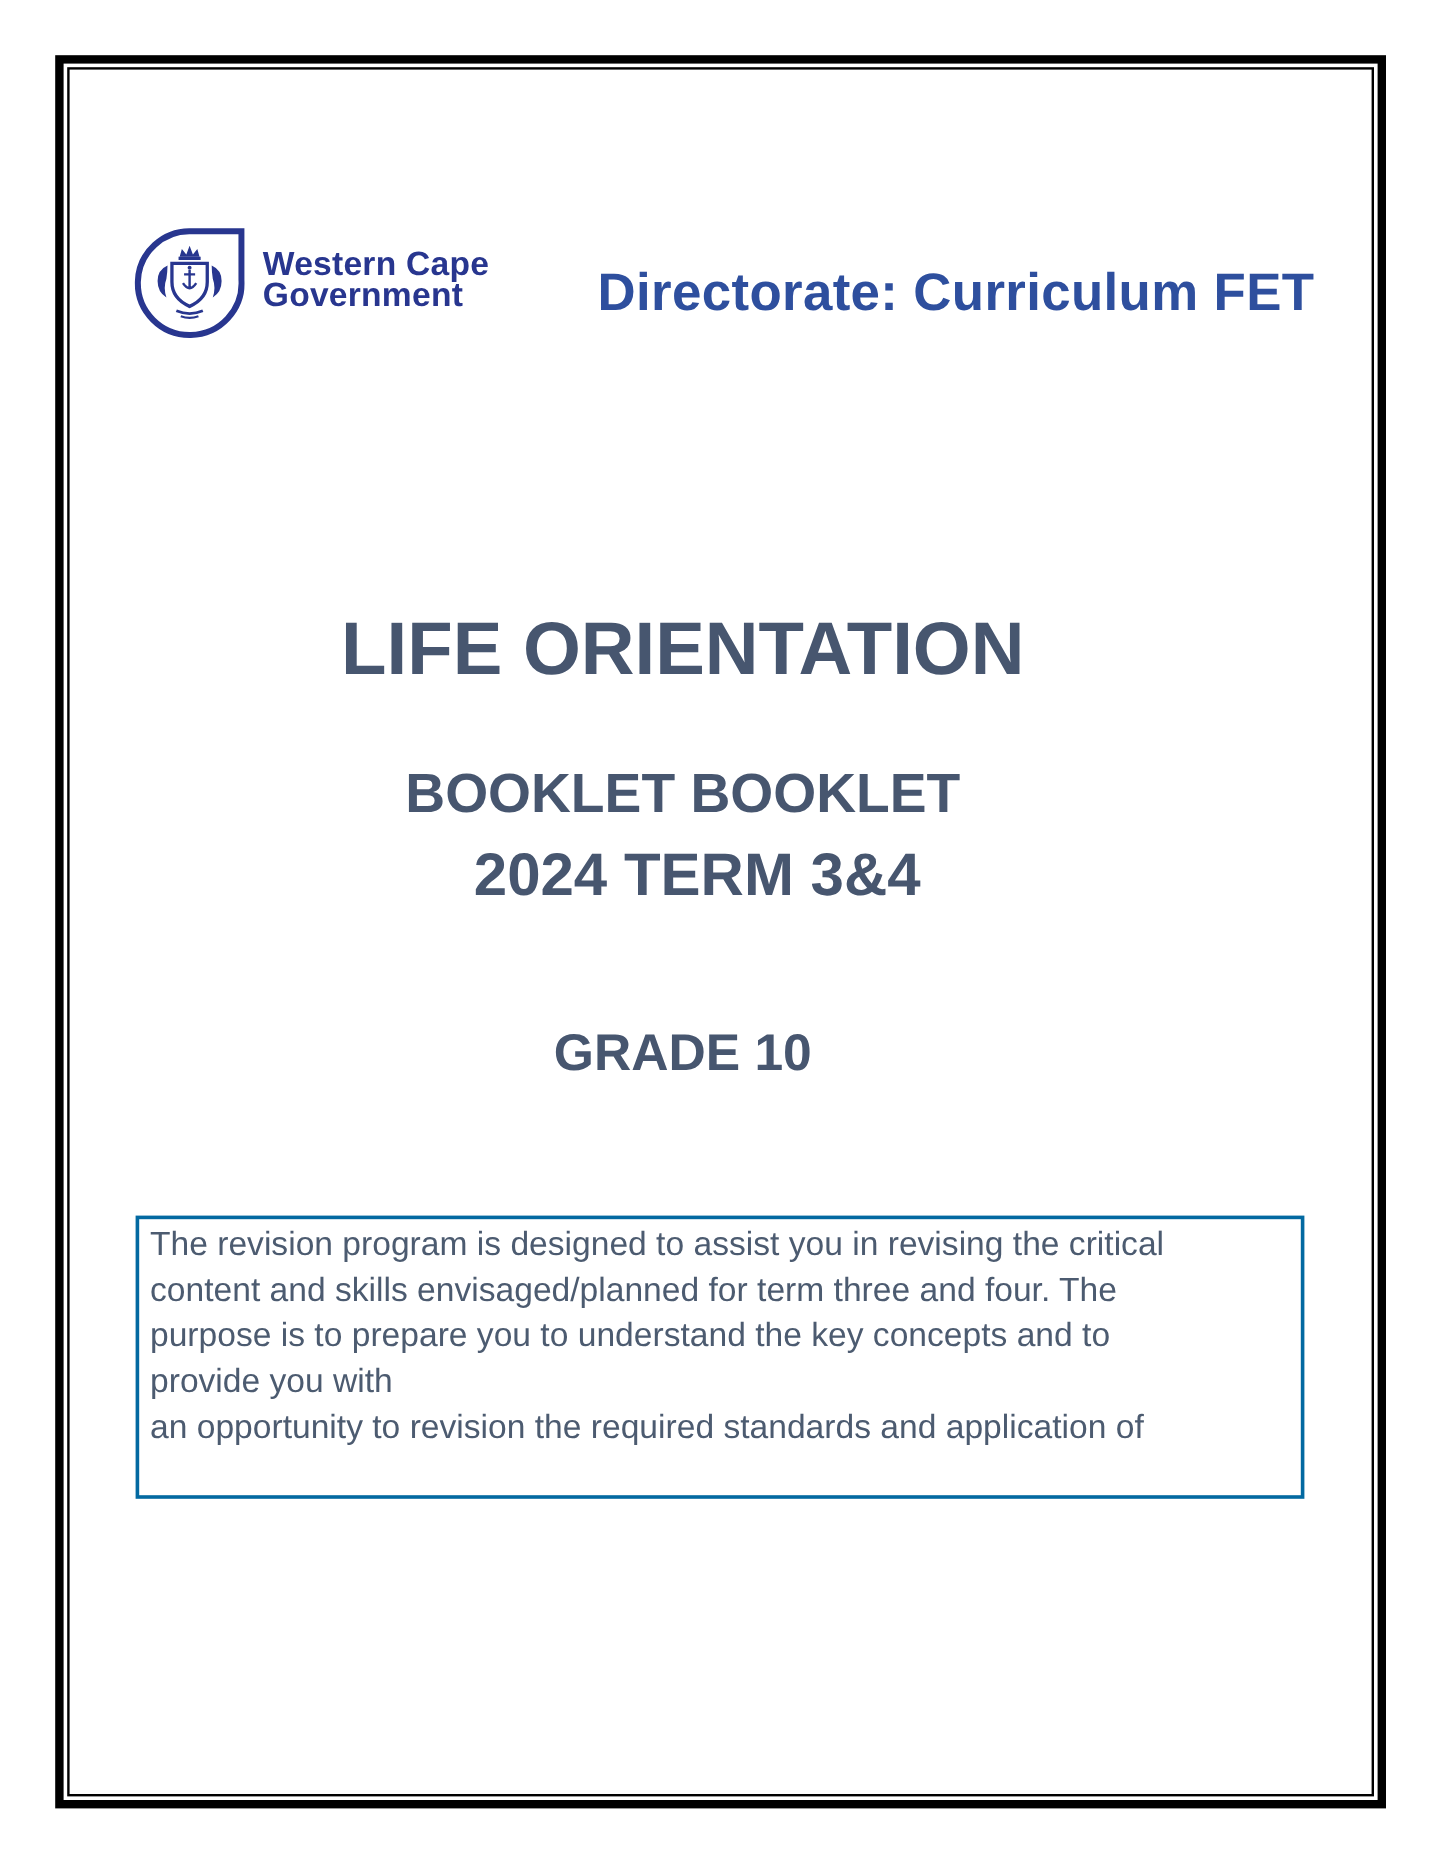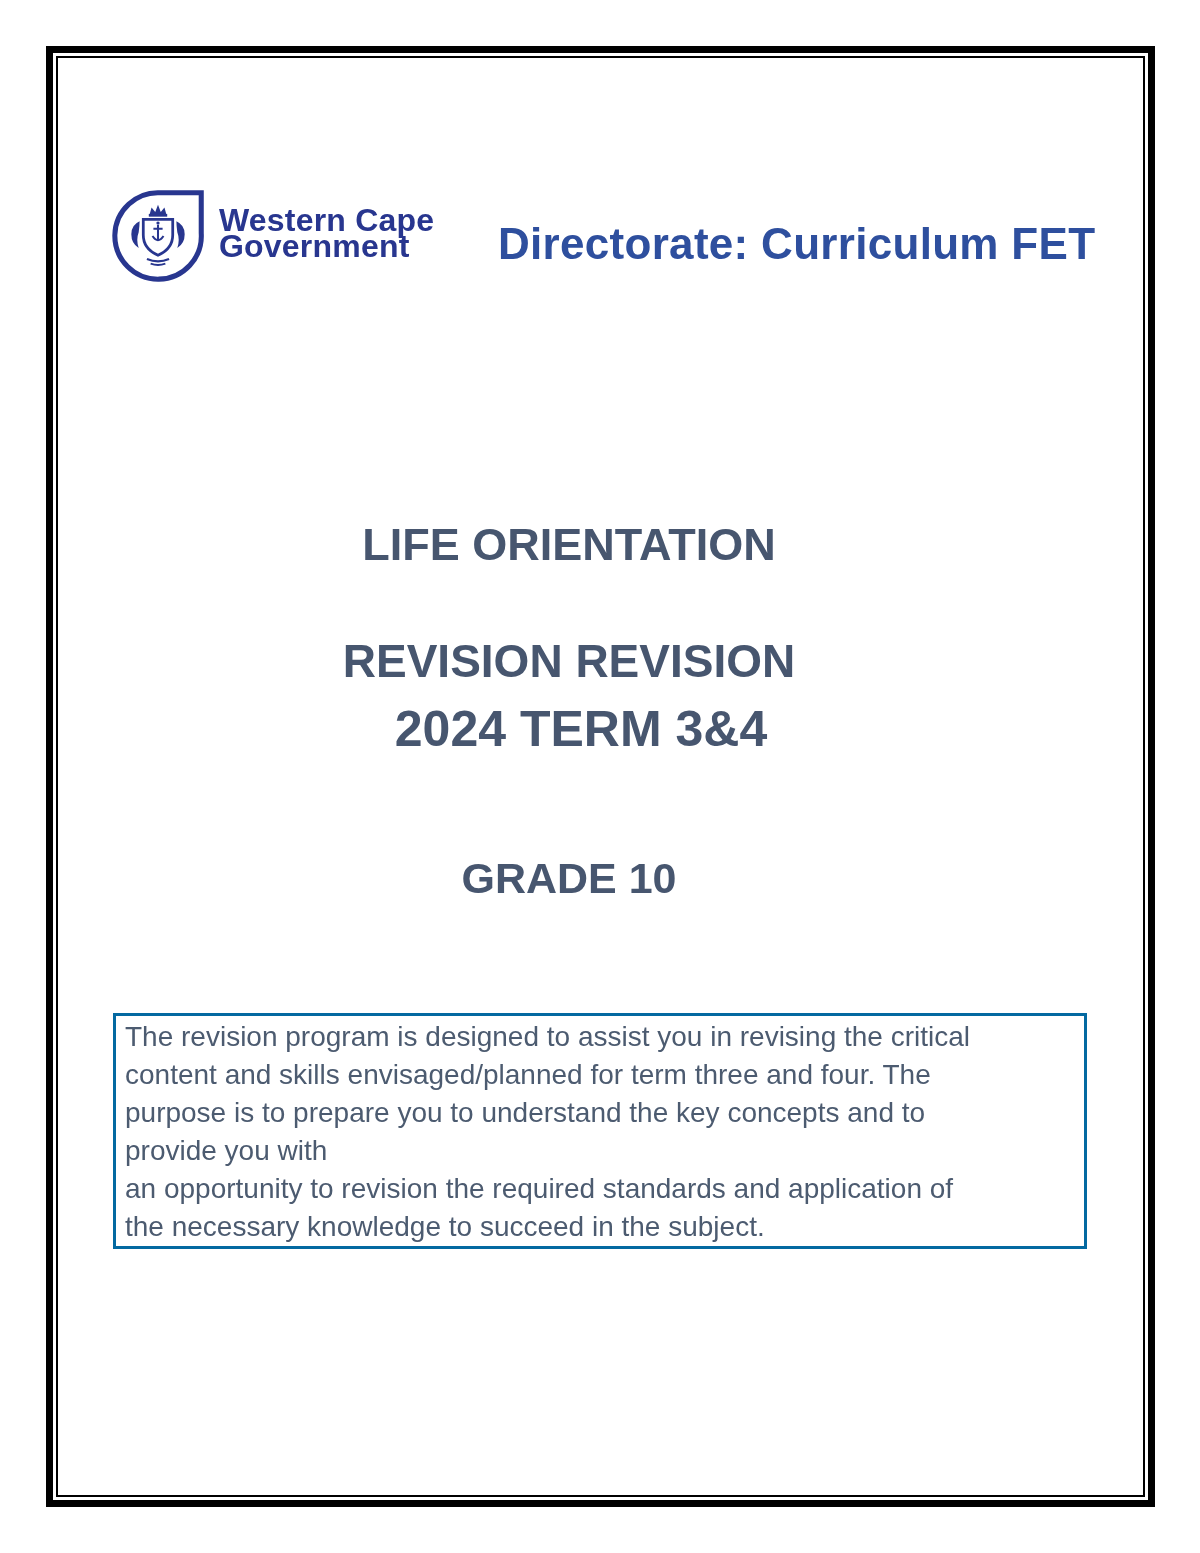--- a/index.html
+++ b/index.html
@@ -26,21 +26,21 @@
   
   .logo {
     position: absolute; left: 112px; top: 190px;
     display: flex; align-items: flex-start;
     color: var(--brand-blue, #28368F);
   }
   .logo svg { width: 92px; height: 92px; display: block; }
   .logo-text {
     margin-left: 15px; margin-top: 17px;
     font-weight: bold;
-    font-size: 32px; line-height: 26px;
+    font-size: 28px; line-height: 26px;
     letter-spacing: 0.2px;
     color: var(--brand-blue, #28368F);
   }
 
   .directorate {
     position: absolute; left: 498px; top: 220px;
     font-size: 44px; font-weight: bold; line-height: 1.1;
     letter-spacing: 0.3px;
     color: var(--directorate-blue, #2E4F9E);
     white-space: nowrap;
@@ -48,21 +48,21 @@
 
   
   .title {
     position: absolute; left: 46px; width: 1046px;
     text-align: center;
     font-weight: bold;
     color: var(--heading-slate, #47566F);
     margin: 0; line-height: 1.1;
     white-space: nowrap;
   }
-  .t-subject { top: 520px; font-size: 45px; }
+  .t-subject { top: 508px; font-size: 62px; }
   .t-booklet { top: 636px; font-size: 46px; }
   .t-term    { top: 702px; font-size: 50px; margin-left: 12px; }
   .t-grade   { top: 855px; font-size: 43px; }
 
   
   .intro-box {
     position: absolute; left: 113px; top: 1013px;
     width: 974px; height: 236px;
     box-sizing: border-box;
     border: 3px solid #0369a1;
@@ -97,28 +97,27 @@
     <div class="logo-text">
       <div>Western Cape</div>
       <div>Government</div>
     </div>
   </div>
 
   <div class="directorate">Directorate: Curriculum FET</div>
 
   <h1 class="title t-subject">LIFE ORIENTATION</h1>
 
-  <h2 class="title t-booklet">REVISION REVISION</h2>
+  <h2 class="title t-booklet">BOOKLET BOOKLET</h2>
 
   <h2 class="title t-term">2024 TERM 3&amp;4</h2>
 
   <h2 class="title t-grade">GRADE 10</h2>
 
   <div class="intro-box">
     <div class="line">The revision program is designed to assist you in revising the critical</div>
     <div class="line">content and skills envisaged/planned for term three and four. The</div>
     <div class="line">purpose is to prepare you to understand the key concepts and to</div>
     <div class="line">provide you with</div>
     <div class="line">an opportunity to revision the required standards and application of</div>
-    <div class="line">the necessary knowledge to succeed in the subject.</div>
   </div>
 
 </div>
 
 </body></html>

